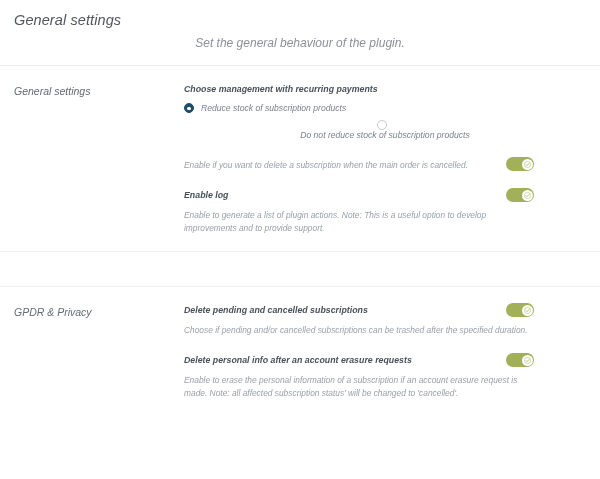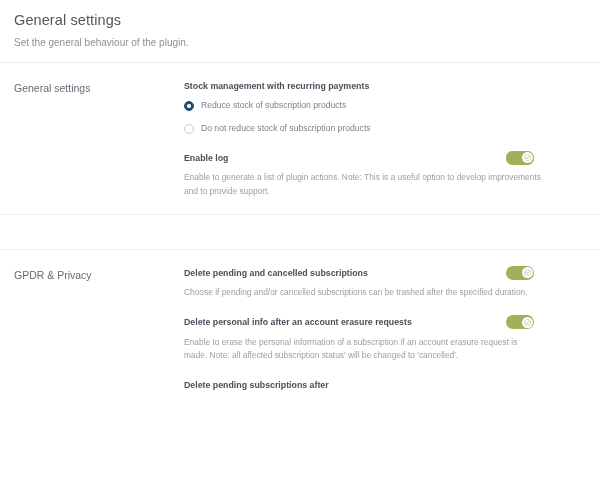--- a/index.html
+++ b/index.html
@@ -6,40 +6,41 @@
   html, body {
     margin: 0;
     padding: 0;
     width: 600px;
     height: 479px;
     background: #ffffff;
     font-family: "Liberation Sans", sans-serif;
     -webkit-font-smoothing: antialiased;
   }
 
-  .page { width: 600px; height: 404px; background: #fff; overflow: hidden; position: relative; }
+  .page { width: 600px; height: 404px; background: #fff; overflow: hidden; position: relative; font-style: italic; }
 
   
   .page-header {
     padding: 12px 14px 13px 14px;
     border-bottom: 1px solid #e9ebee;
   }
   .page-title {
     font-size: 14.5px;
     font-weight: 400;
     color: #50575e;
     letter-spacing: .1px;
     margin: 0 0 7px 0;
     line-height: 1.2;
   }
   .page-subtitle {
-    font-size: 10px;
+    font-size: 12px;
     color: #8b9099;
     margin: 0;
     line-height: 1.3;
+    text-align: center;
   }
 
   
   .section {
     display: flex;
     padding: 18px 14px 16px 14px;
     border-bottom: 1px solid #eceef0;
   }
   .section:last-child { border-bottom: none; }
   .section-title {
@@ -71,24 +72,24 @@
     margin: 6px 0 0 0;
     padding-right: 45px;
   }
   .field-desc.tight { margin-top: 5px; }
 
   
   .radio-group { margin: 2px 0 0 0; }
   .radio-row {
     display: flex;
     align-items: center;
-    margin-bottom: 12px;
+    margin-bottom: 6px;
     cursor: pointer;
   }
-  .radio-row:last-child { margin-bottom: 13px; }
+  .radio-row:last-child { margin-bottom: 13px; flex-direction: column; }
   .radio-mark {
     width: 10px; height: 10px;
     flex: 0 0 10px;
     border-radius: 50%;
     border: 1px solid #c7ccd2;
     background: #fff;
     margin-right: 7px;
     position: relative;
   }
   .radio-mark.checked {
@@ -143,21 +144,21 @@
   <div class="page-header">
     <h1 class="page-title">General settings</h1>
     <p class="page-subtitle">Set the general behaviour of the plugin.</p>
   </div>
 
   <div class="section">
     <div class="section-title">General settings</div>
     <div class="section-body">
 
       <div class="field">
-        <div class="field-label">Stock management with recurring payments</div>
+        <div class="field-label">Choose management with recurring payments</div>
         <div class="radio-group">
           <div class="radio-row">
             <span class="radio-mark checked"></span>
             <span class="radio-text">Reduce stock of subscription products</span>
           </div>
           <div class="radio-row">
             <span class="radio-mark"></span>
             <span class="radio-text">Do not reduce stock of subscription products</span>
           </div>
         </div>
@@ -165,20 +166,21 @@
 
       <div class="field">
         <div class="toggle">
           <span class="knob">
             <svg width="7" height="7" viewBox="0 0 12 12">
               <circle cx="6" cy="6" r="5.3" fill="none" stroke="#b9c47a" stroke-width="1"></circle>
               <path d="M3.4 6.2 L5.2 8 L8.7 4.3" fill="none" stroke="#a3b05a" stroke-width="1.3" stroke-linecap="round" stroke-linejoin="round"></path>
             </svg>
           </span>
         </div>
+        <p class="field-desc tight">Enable if you want to delete a subscription when the main order is cancelled.</p>
       </div>
 
       <div class="field">
         <div class="field-label">Enable log</div>
         <div class="toggle">
           <span class="knob">
             <svg width="7" height="7" viewBox="0 0 12 12">
               <circle cx="6" cy="6" r="5.3" fill="none" stroke="#b9c47a" stroke-width="1"></circle>
               <path d="M3.4 6.2 L5.2 8 L8.7 4.3" fill="none" stroke="#a3b05a" stroke-width="1.3" stroke-linecap="round" stroke-linejoin="round"></path>
             </svg>

